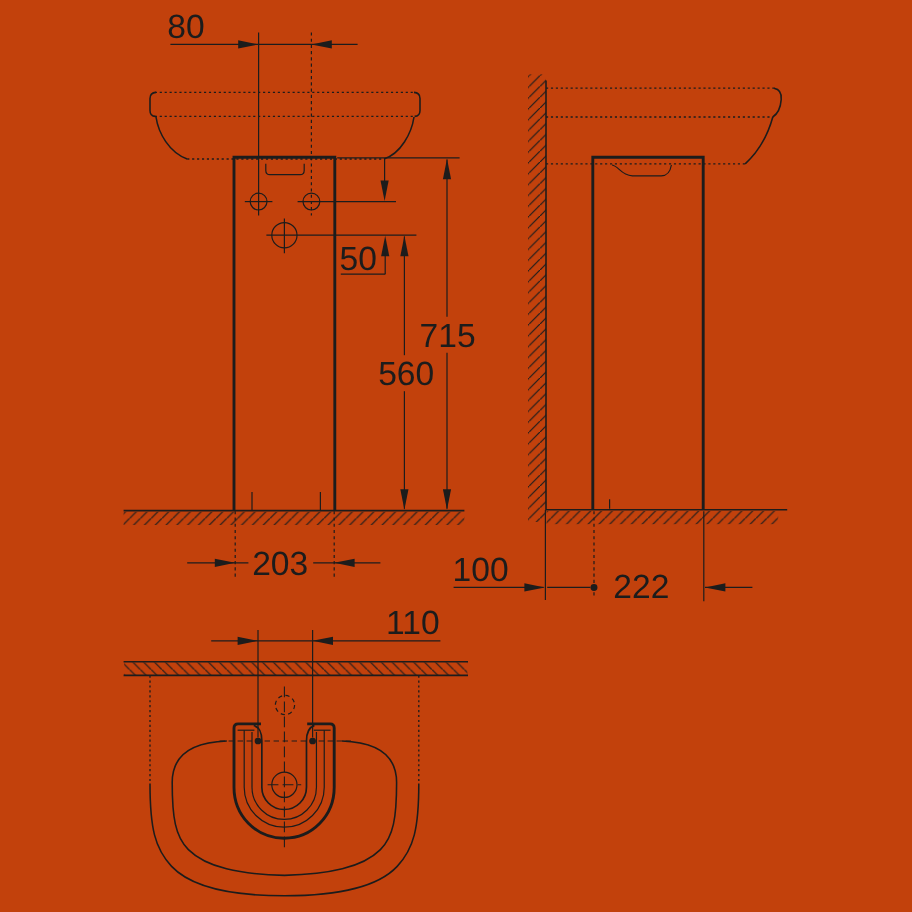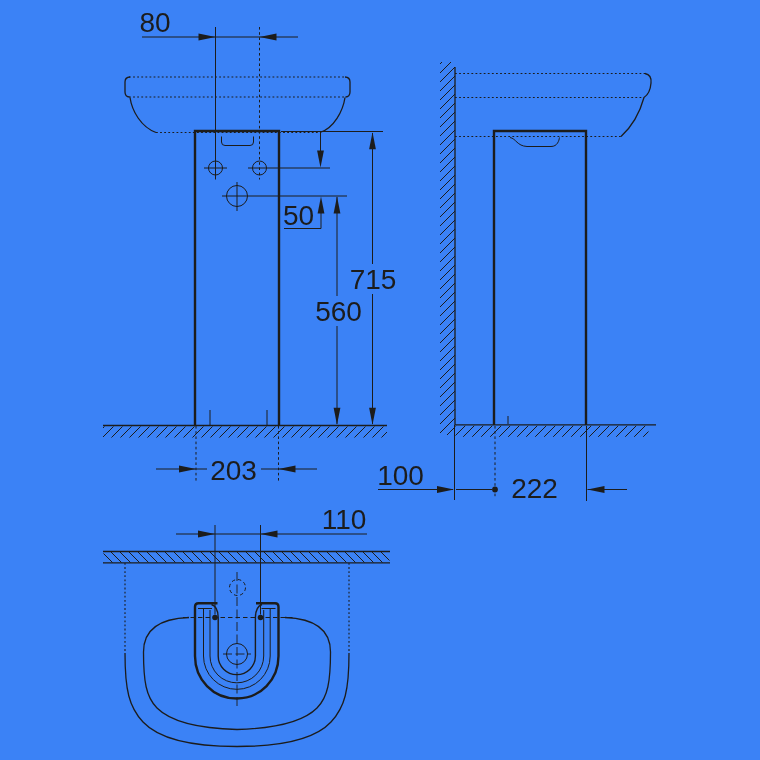--- a/index.html
+++ b/index.html
@@ -1,16 +1,16 @@
 <!DOCTYPE html>
 <html><head>
 <meta charset="utf-8">
 <style>
   html,body{margin:0;padding:0;background:#ffffff;}
-  .canvas{position:relative;width:760px;height:760px;background:#3b82f6;overflow:hidden;}
+  .canvas{position:relative;width:760px;height:760px;background:#c2410c;overflow:hidden;}
   svg{display:block;}
   .heavy{stroke:#1c1c1c;stroke-width:2.4;fill:none;stroke-linecap:butt;}
   .med{stroke:#1c1c1c;stroke-width:1.3;fill:none;}
   .med2{stroke:#1c1c1c;stroke-width:1.4;fill:none;}
   .thin{stroke:#1c1c1c;stroke-width:1;fill:none;}
   .dot{stroke:#1c1c1c;stroke-width:1.1;stroke-dasharray:1.8 2.3;fill:none;}
   .dsh2{stroke:#1c1c1c;stroke-width:1;stroke-dasharray:2.6 2.6;fill:none;}
   .hid{stroke:#1c1c1c;stroke-width:1;stroke-dasharray:4.5 3;fill:none;}
   .ctr{stroke:#1c1c1c;stroke-width:.9;stroke-dasharray:9 3.5;fill:none;}
   .dshc{stroke:#1c1c1c;stroke-width:1;stroke-dasharray:3.5 2.8;fill:none;}

